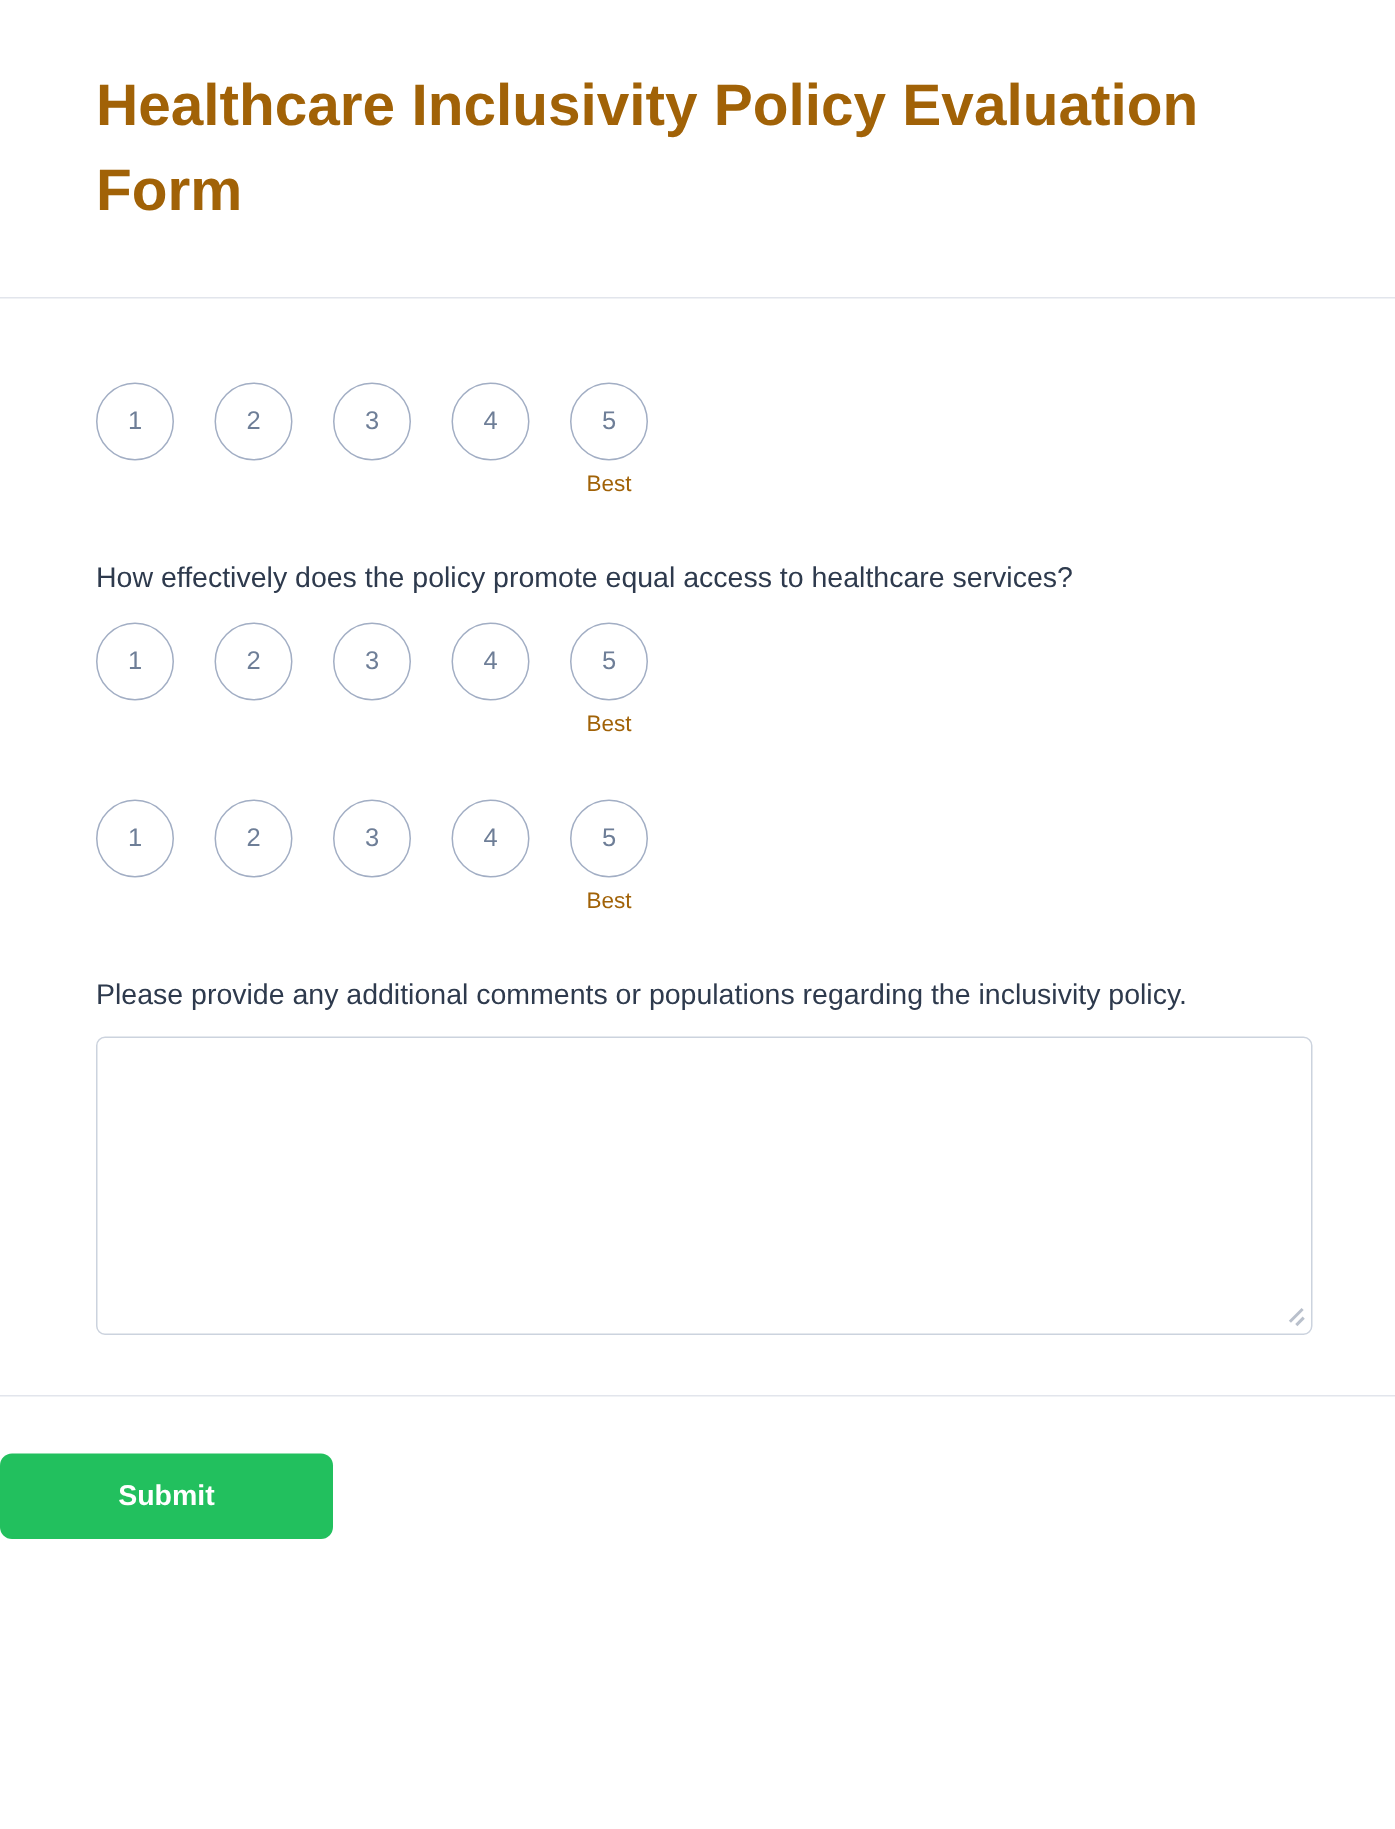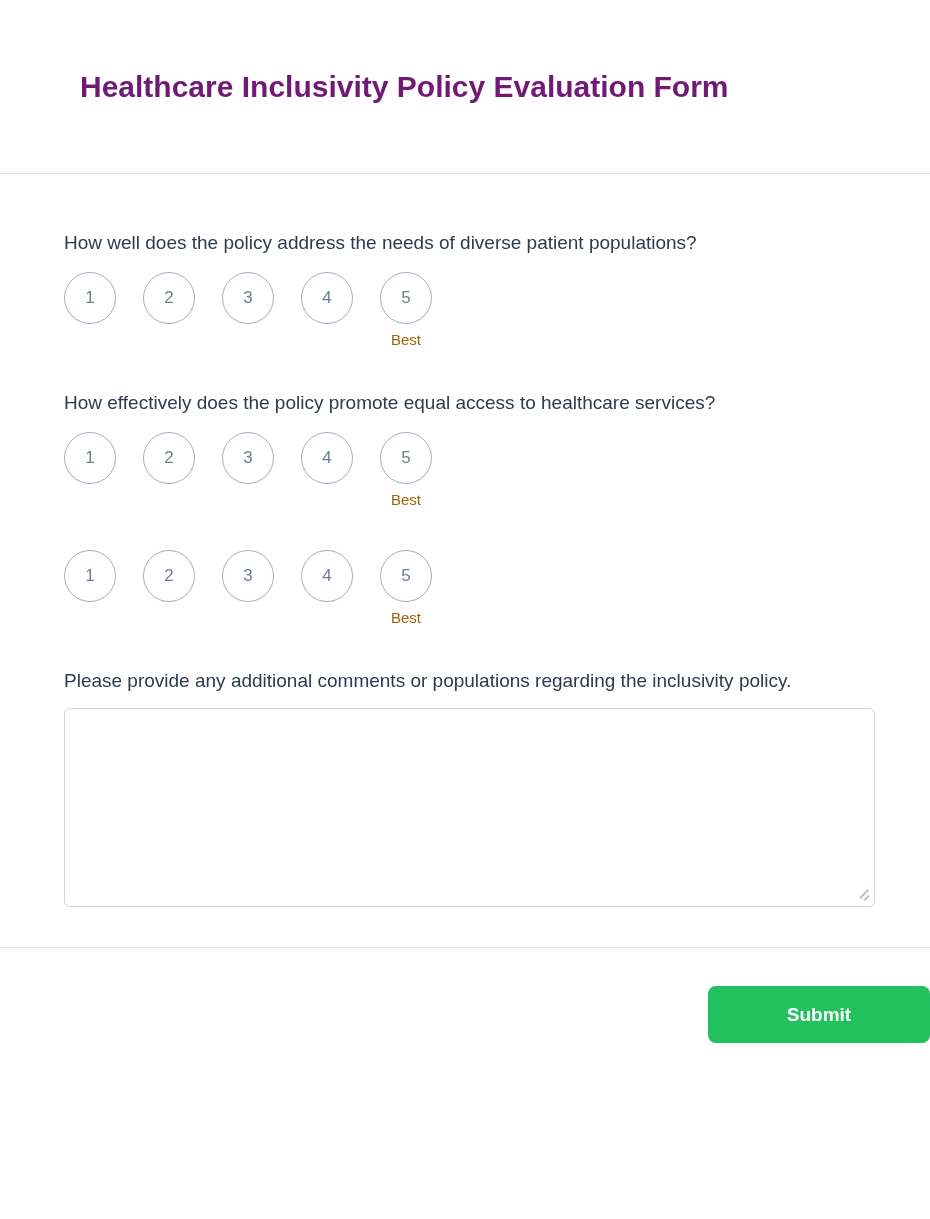--- a/index.html
+++ b/index.html
@@ -11,25 +11,25 @@
   .page {
     width: 930px;
     min-height: 1219px;
     margin: 0 auto;
     background: #ffffff;
   }
 
   
   .form-header { padding: 42px 64px 42px 64px; }
   .page-title {
-    margin: 16px;
-    font-size: 30px;
+    margin: 0;
+    font-size: 39px;
     line-height: 57px;
     font-weight: 700;
-    color: #701a75;
+    color: #a16207;
     max-width: 780px;
   }
   .form-description {
     margin: 10px 0 0 0;
     font-size: 18px;
     line-height: 26px;
     color: #2e3a4d;
   }
   .divider {
     border: none;
@@ -96,21 +96,21 @@
     background: #b9c0cc;
     height: 1.5px;
     transform: rotate(-45deg);
     transform-origin: center;
   }
   .resize-handle::before { width: 12px; right: 0; bottom: 6px; }
   .resize-handle::after  { width: 7px;  right: 0; bottom: 2px; }
 
   
   .footer-divider { margin-top: 33px; }
-  .form-footer { padding: 38px 0 51px 0; display: flex; justify-content: flex-end; }
+  .form-footer { padding: 38px 0 51px 0; display: flex; justify-content: flex-start; }
   .submit-btn {
     width: 222px; height: 57px;
     background: #22c05e;
     color: #ffffff;
     border: none;
     border-radius: 8px;
     font-family: inherit;
     font-size: 19px;
     font-weight: 700;
     cursor: pointer;
@@ -123,21 +123,20 @@
 
   <header class="form-header">
     <h1 class="page-title">Healthcare Inclusivity Policy Evaluation Form</h1>
   </header>
 
   <hr class="divider">
 
   <main class="form-body">
 
     <section class="question">
-      <div class="q-label">How well does the policy address the needs of diverse patient populations?</div>
       <div class="rating-row">
         <div class="opt">
           <button class="circle">1</button>
         </div>
         <div class="opt">
           <button class="circle">2</button>
         </div>
         <div class="opt">
           <button class="circle">3</button>
         </div>

